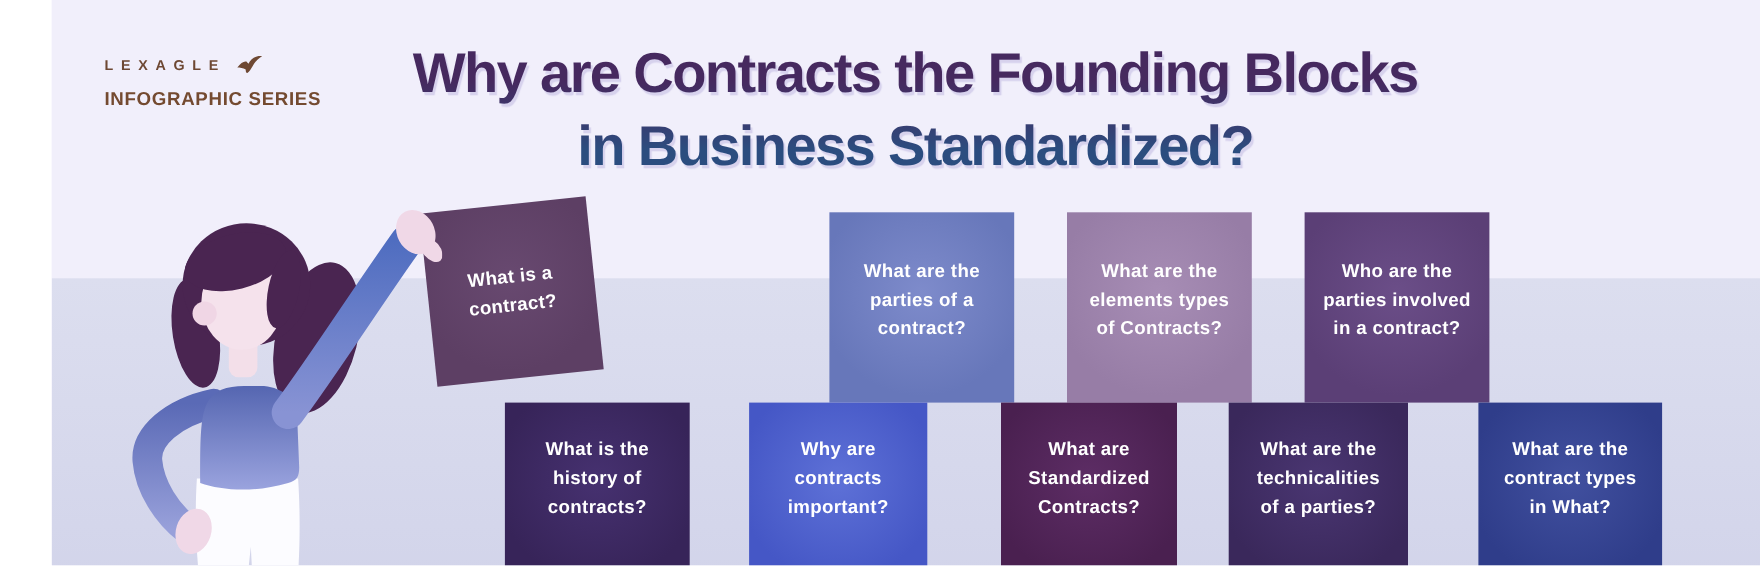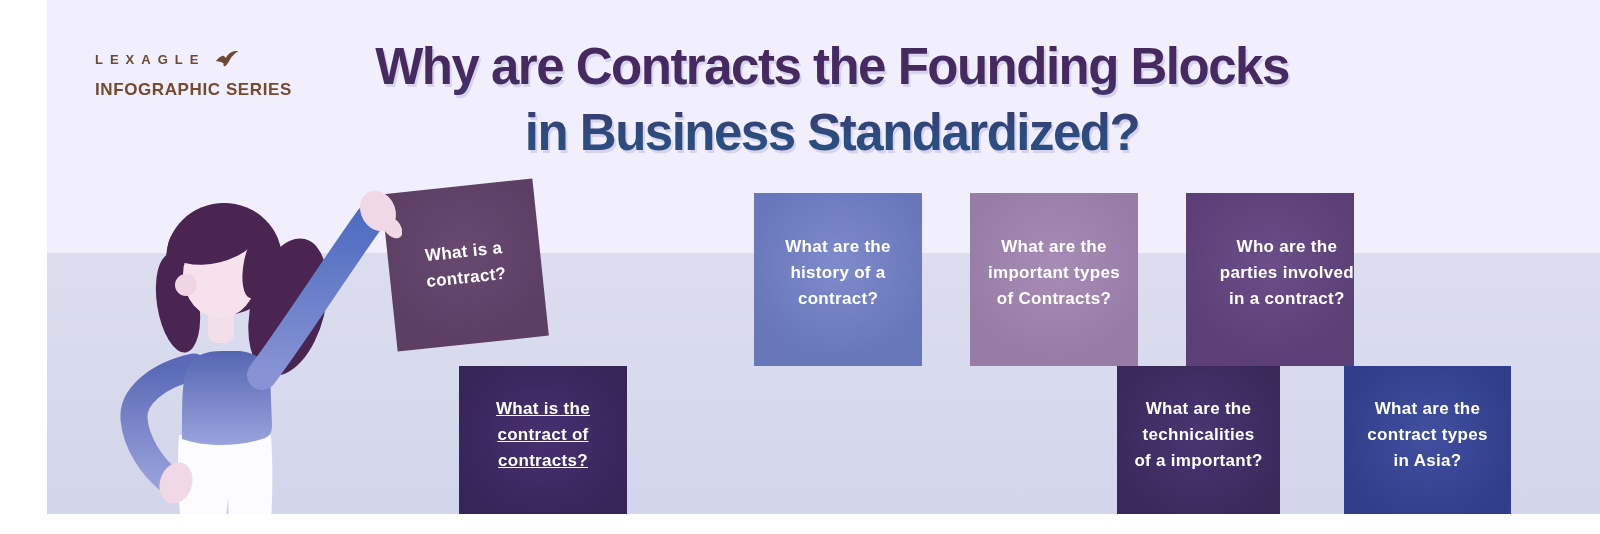--- a/index.html
+++ b/index.html
@@ -89,58 +89,72 @@
   <div class="card card-held" style="background: radial-gradient(circle at 50% 42%, rgb(104, 73, 112) 0%, rgb(93, 63, 100) 72%);">
     <div class="card-text">
       <span class="tl">What is a</span>
       <span class="tl">contract?</span>
     </div>
   </div>
 
   <div class="card row-top c-elements" style="background: radial-gradient(circle at 50% 42%, rgb(126, 139, 203) 0%, rgb(103, 119, 186) 72%);">
     <div class="card-text">
       <span class="tl">What are the</span>
-      <span class="tl">history of a</span>
+      <span class="tl">parties of a</span>
       <span class="tl">contract?</span>
     </div>
   </div>
   <div class="card row-top c-types" style="background: radial-gradient(circle at 50% 42%, rgb(167, 141, 181) 0%, rgb(151, 125, 166) 72%);">
     <div class="card-text">
       <span class="tl">What are the</span>
-      <span class="tl">important types</span>
+      <span class="tl">elements types</span>
       <span class="tl">of Contracts?</span>
     </div>
   </div>
-  <div class="card row-top c-parties" style="background: radial-gradient(circle at 50% 42%, rgb(107, 78, 136) 0%, rgb(91, 63, 118) 72%); justify-content: flex-end;">
+  <div class="card row-top c-parties" style="background: radial-gradient(circle at 50% 42%, rgb(107, 78, 136) 0%, rgb(91, 63, 118) 72%);">
     <div class="card-text">
       <span class="tl">Who are the</span>
       <span class="tl">parties involved</span>
       <span class="tl">in a contract?</span>
     </div>
   </div>
 
-  <div class="card row-bottom c-history" style="background: radial-gradient(circle at 50% 42%, rgb(70, 49, 112) 0%, rgb(55, 36, 89) 72%); text-decoration: underline;">
+  <div class="card row-bottom c-history" style="background: radial-gradient(circle at 50% 42%, rgb(70, 49, 112) 0%, rgb(55, 36, 89) 72%);">
     <div class="card-text">
       <span class="tl">What is the</span>
-      <span class="tl">contract of</span>
+      <span class="tl">history of</span>
       <span class="tl">contracts?</span>
     </div>
   </div>
+  <div class="card row-bottom c-important" style="background: radial-gradient(circle at 50% 42%, rgb(94, 113, 215) 0%, rgb(69, 87, 198) 72%);">
+    <div class="card-text">
+      <span class="tl">Why are</span>
+      <span class="tl">contracts</span>
+      <span class="tl">important?</span>
+    </div>
+  </div>
+  <div class="card row-bottom c-standardized" style="background: radial-gradient(circle at 50% 42%, rgb(93, 45, 101) 0%, rgb(74, 32, 80) 72%);">
+    <div class="card-text">
+      <span class="tl">What are</span>
+      <span class="tl">Standardized</span>
+      <span class="tl">Contracts?</span>
+    </div>
+  </div>
   <div class="card row-bottom c-technicalities" style="background: radial-gradient(circle at 50% 42%, rgb(74, 54, 114) 0%, rgb(58, 40, 91) 72%);">
     <div class="card-text">
       <span class="tl">What are the</span>
       <span class="tl">technicalities</span>
-      <span class="tl">of a important?</span>
+      <span class="tl">of a parties?</span>
     </div>
   </div>
   <div class="card row-bottom c-trends" style="background: radial-gradient(circle at 50% 42%, rgb(65, 80, 159) 0%, rgb(47, 61, 138) 72%);">
     <div class="card-text">
       <span class="tl">What are the</span>
       <span class="tl">contract types</span>
-      <span class="tl">in Asia?</span>
+      <span class="tl">in What?</span>
     </div>
   </div>
 
   <div class="illustration">
     <svg viewBox="0 0 300 360" width="300" height="360">
       <defs>
         <linearGradient id="sweaterGrad" x1="0" y1="0" x2="0" y2="1">
           <stop offset="0" stop-color="#5566b1"></stop>
           <stop offset="1" stop-color="#9aa3de"></stop>
         </linearGradient>

